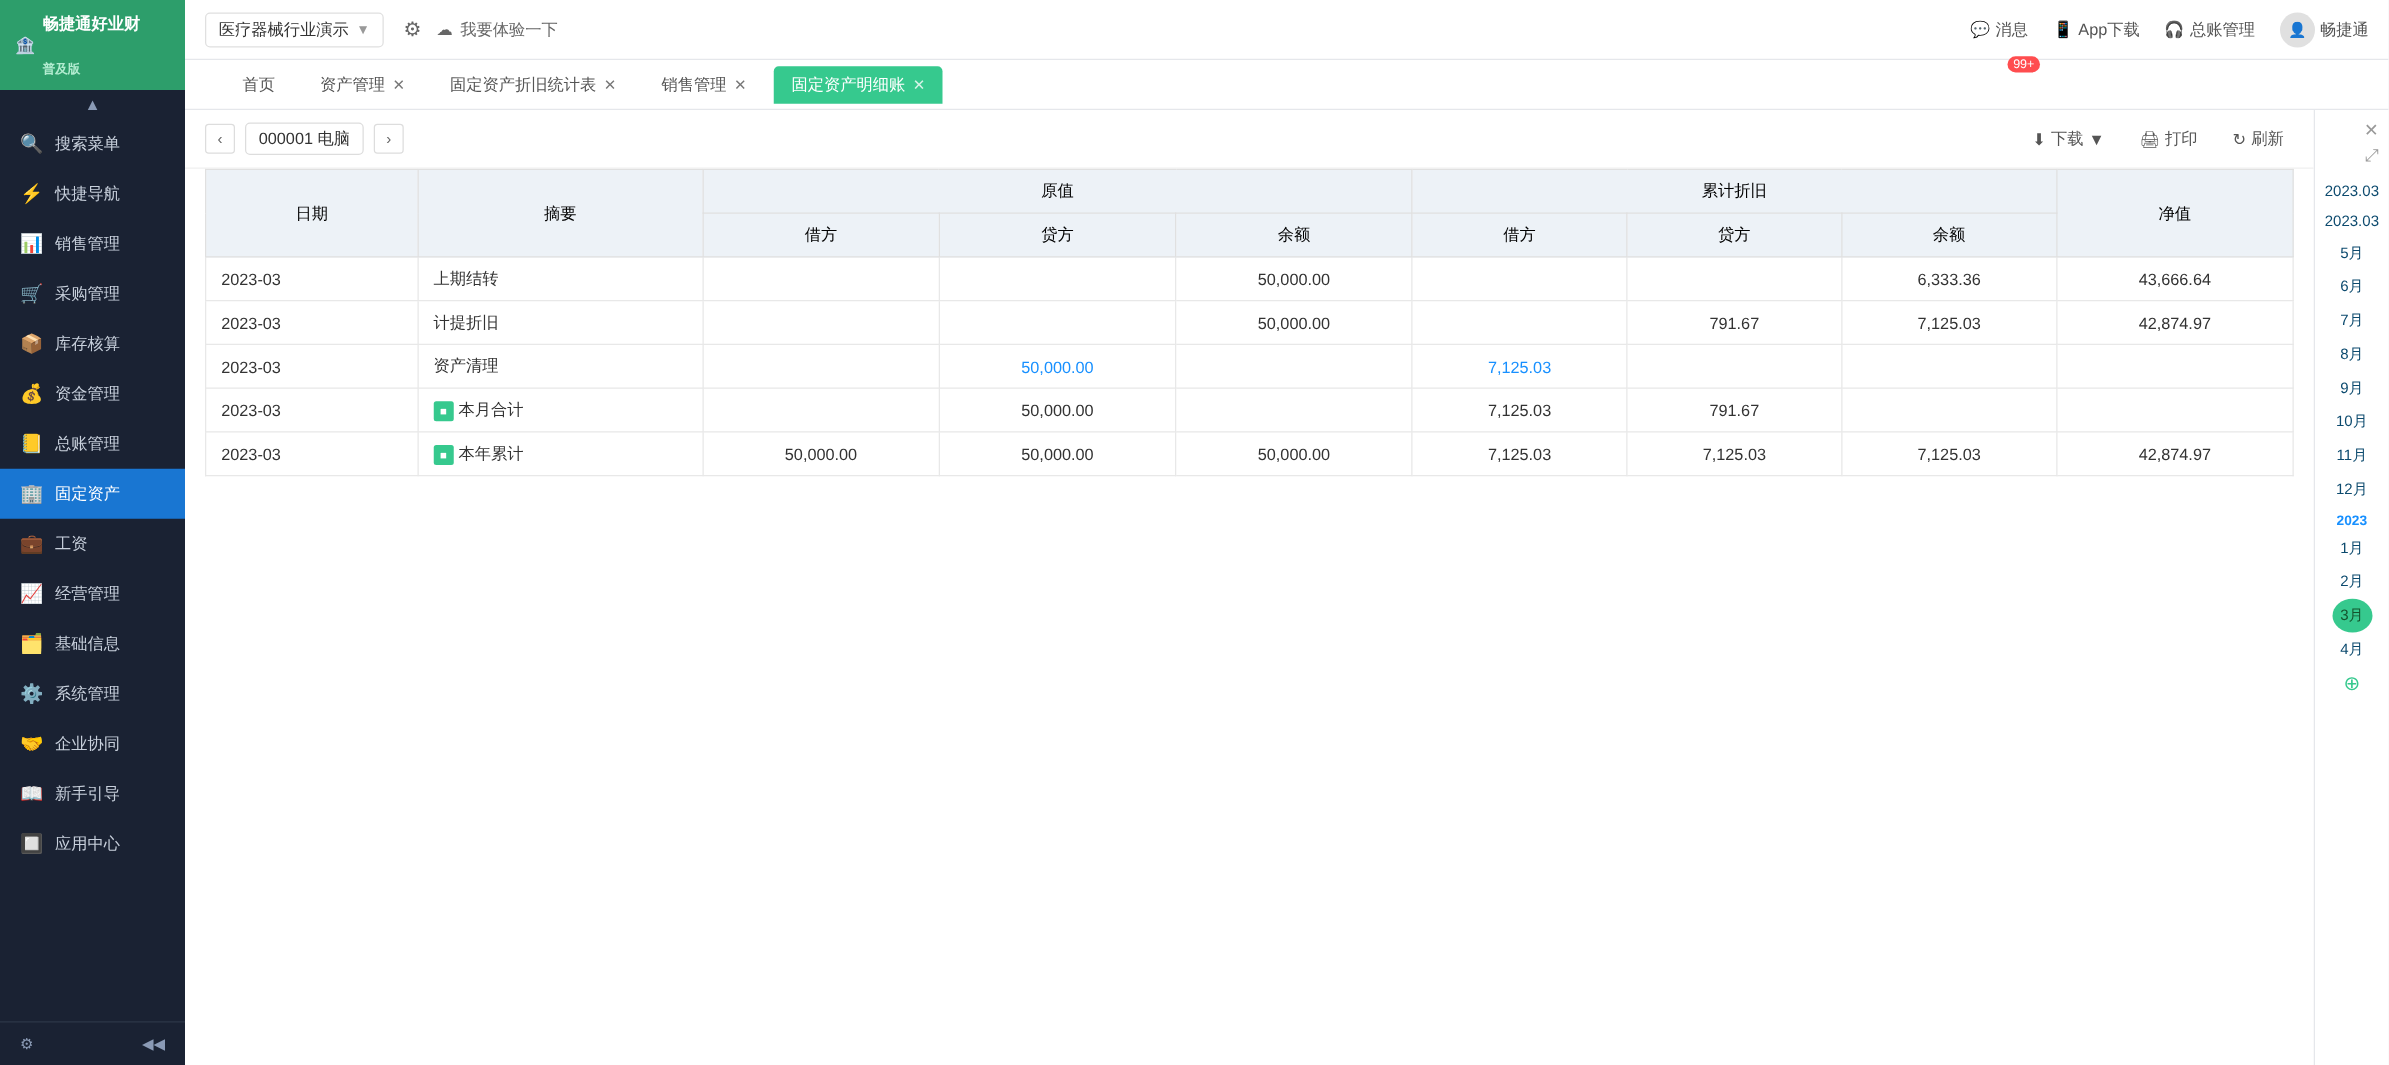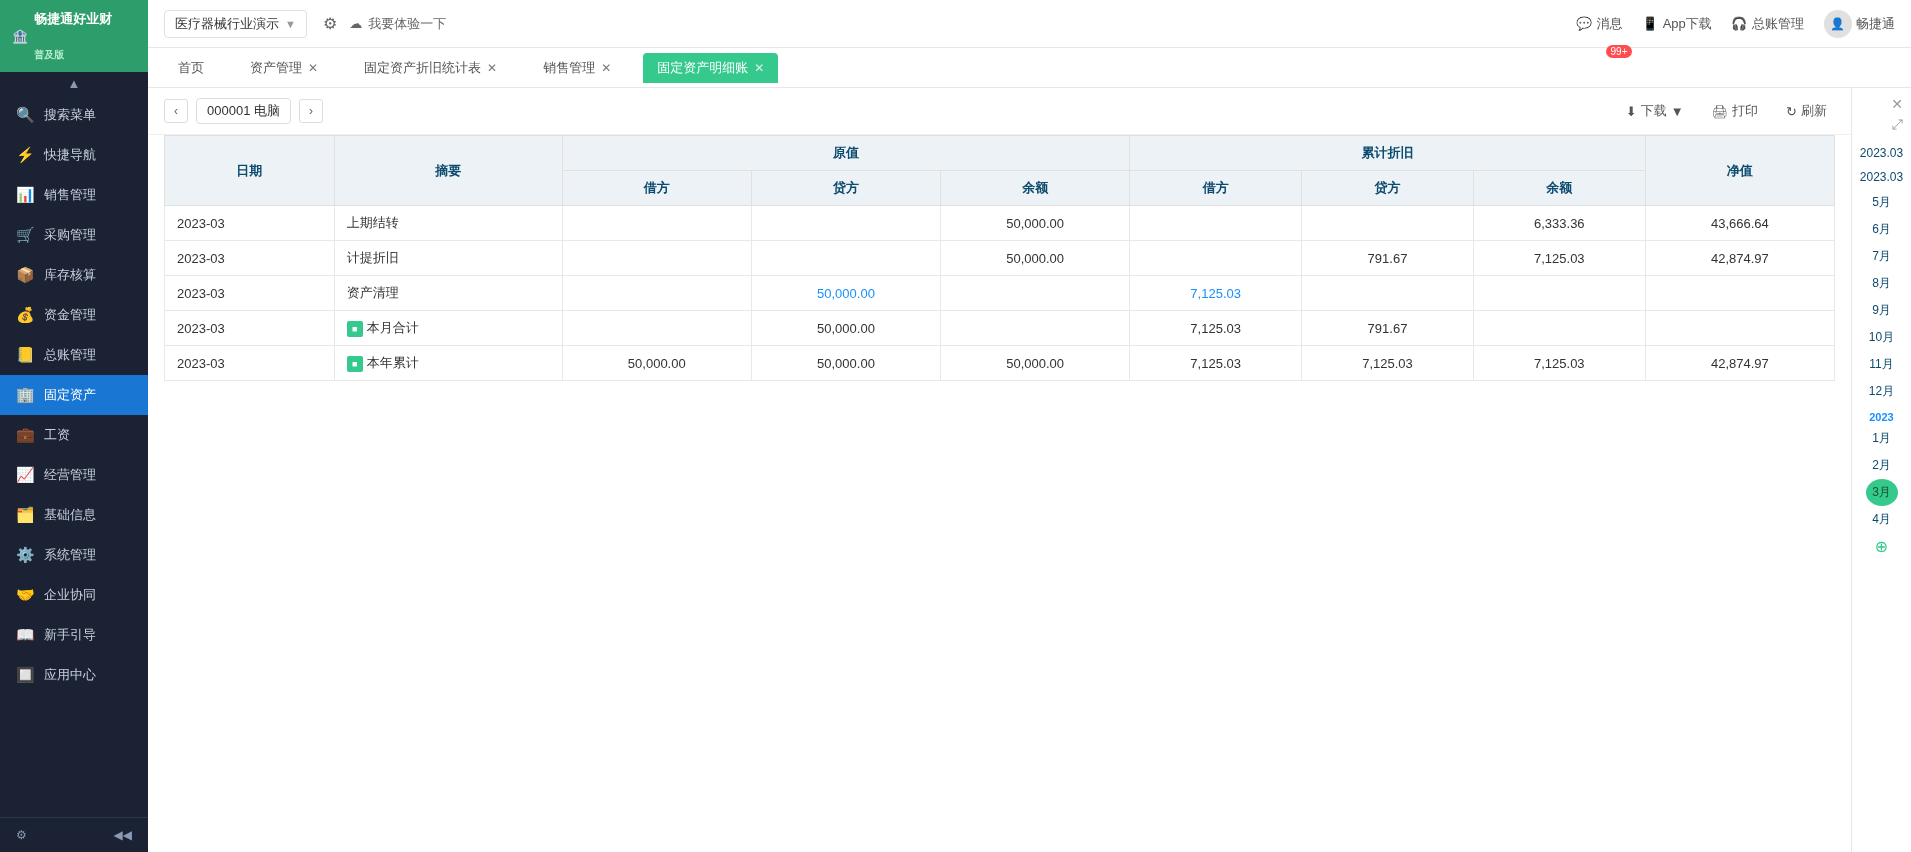--- a/index.html
+++ b/index.html
@@ -129,24 +129,24 @@
       background: #e0e0e0;
       display: flex; align-items: center; justify-content: center;
       font-size: 12px; color: #666;
     }
 
     
     .tabbar {
       background: #fff;
       display: flex;
       align-items: center;
-      padding: 0 16px;
+      padding: 0 32px;
       border-bottom: 1px solid #e5e7eb;
       height: 40px;
-      gap: 18px;
+      gap: 8px;
     }
     .tab {
       padding: 6px 14px;
       font-size: 13px;
       color: #555;
       cursor: pointer;
       border-radius: 4px 4px 0 0;
       display: flex;
       align-items: center;
       gap: 6px;
@@ -223,22 +223,22 @@
     table {
       width: 100%;
       border-collapse: collapse;
       font-size: 13px;
     }
     thead tr th {
       background: #edf2f7;
       border: 1px solid #e0e0e0;
       padding: 8px 10px;
       text-align: center;
-      font-weight: 700;
-      color: #0c4a6e;
+      font-weight: 400;
+      color: #000000;
       white-space: nowrap;
     }
     tbody tr td {
       border: 1px solid #e8e8e8;
       padding: 8px 10px;
       color: #333;
       text-align: center;
     }
     .td-num { }
     .td-left { text-align: left; padding-left: 12px; }

